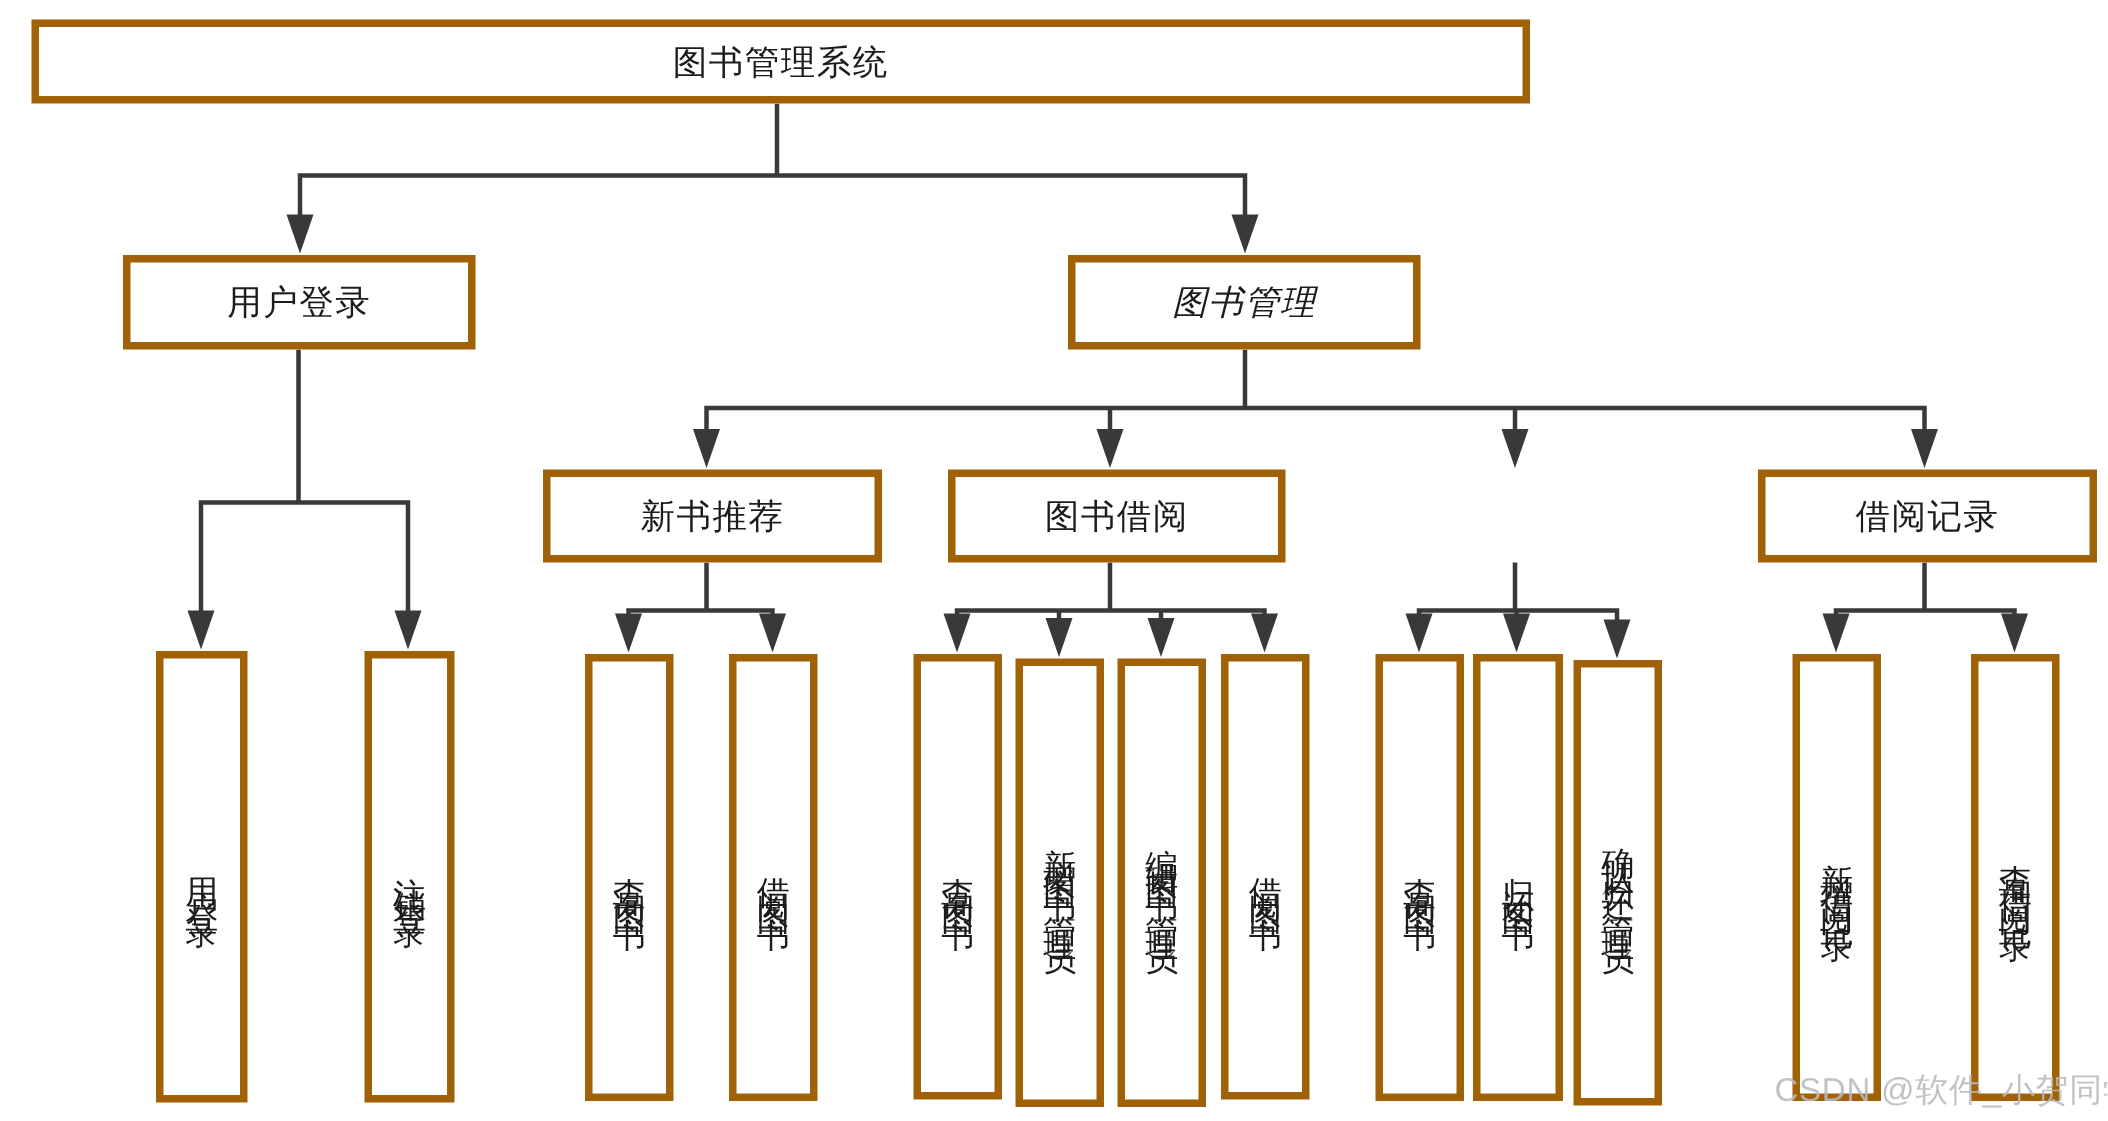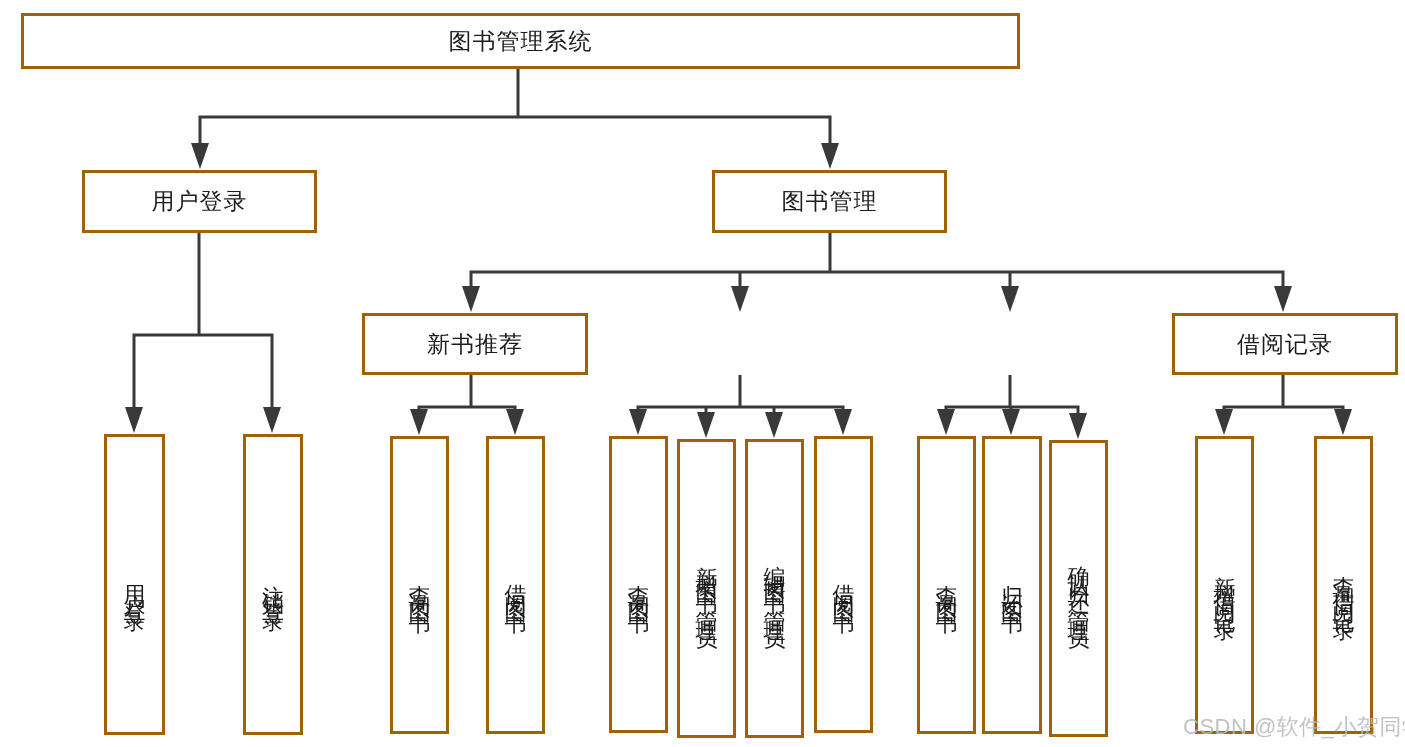--- a/index.html
+++ b/index.html
@@ -14,21 +14,21 @@
     width: 1405px; height: 747px;
     background: #ffffff;
   }
   svg.connectors {
     position: absolute; left: 0; top: 0;
     width: 1405px; height: 747px;
   }
   .node {
     position: absolute;
     box-sizing: border-box;
-    border: 3px solid #a16207;
+    border: 5px solid #a16207;
     background: #ffffff;
     display: flex;
     align-items: center;
     justify-content: center;
     color: #1c1c1e;
   }
   .node.h span {
     font-size: 23px;
     letter-spacing: 1px;
     white-space: nowrap;
@@ -106,26 +106,29 @@
     </g>
   </svg>
 
   <div class="node h" style="left:21px; top:13px; width:999px; height:56px;">
     <span>图书管理系统</span>
   </div>
 
   <div class="node h" style="left:82px; top:170px; width:235px; height:63px;">
     <span>用户登录</span>
   </div>
-  <div class="node h" style="left:712px; top:170px; width:235px; height:63px;">
+  <div class="node h" style="left:712px; top:170px; width:235px; height:63px;font-style:italic;">
     <span>图书管理</span>
   </div>
 
   <div class="node h" style="left:362px; top:313px; width:226px; height:62px;">
     <span>新书推荐</span>
+  </div>
+  <div class="node h" style="left:632px; top:313px; width:225px; height:62px;">
+    <span>图书借阅</span>
   </div>
   <div class="node h" style="left:1172px; top:313px; width:226px; height:62px;">
     <span>借阅记录</span>
   </div>
 
   <div class="node v" style="left:104px; top:434px; width:61px; height:301px;">
     <span>用户登录</span>
   </div>
   <div class="node v" style="left:243px; top:434px; width:60px; height:301px;">
     <span>注销登录</span>

